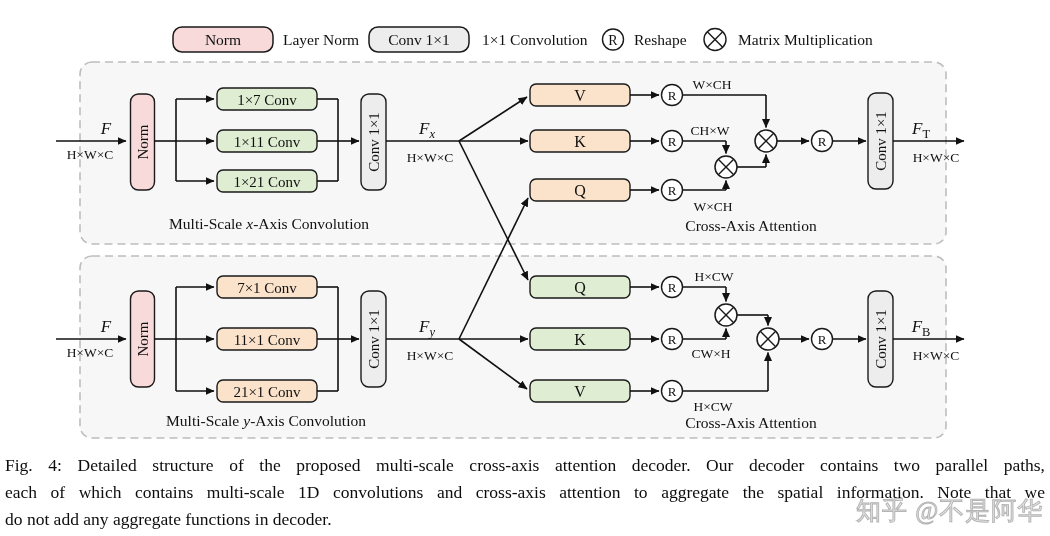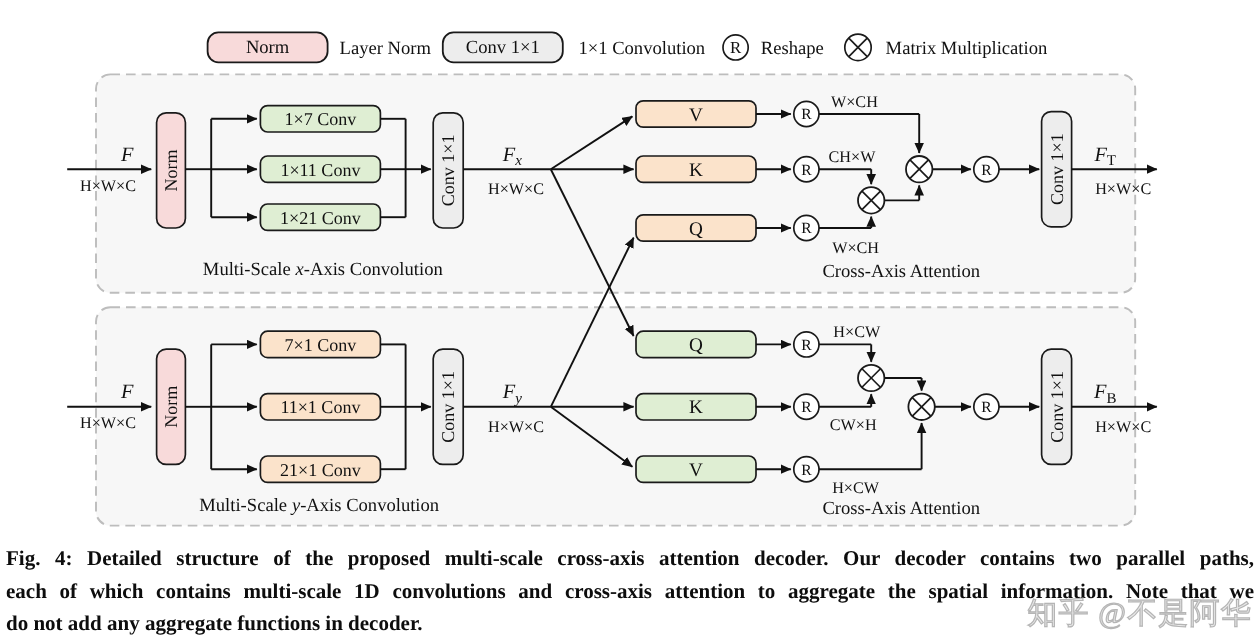--- a/index.html
+++ b/index.html
@@ -9,21 +9,21 @@
   .boxtxt{font-size:15px;}
   .vkq{font-size:16px;}
   .dims{font-size:13.5px;}
   .flabel{font-size:17px;font-style:italic;}
   .fsub{font-size:12.5px;font-style:italic;}
   .fsubr{font-size:12.5px;font-style:normal;}
   .seclabel{font-size:15.5px;}
   .legendtxt{font-size:15.5px;}
   .rletter{font-size:13px;}
   .rletter-legend{font-size:14px;}
-  .caption{position:absolute;left:5px;top:452px;width:1040px;font-size:17.5px;line-height:27px;color:#0d0d0d;font-weight:bold;}
+  .caption{position:absolute;left:5px;top:452px;width:1040px;font-size:17.5px;line-height:27px;color:#0d0d0d;}
   .cap-just{text-align:justify;text-align-last:justify;}
   .watermark{position:absolute;left:856px;top:494px;font-size:25px;letter-spacing:1px;
     color:rgba(190,190,190,0.35);-webkit-text-stroke:1px #b5b5b5;white-space:nowrap;}
 </style>
 </head>
 <body>
 
 <div id="stage">
 <svg width="1050" height="450" viewBox="0 0 1050 450">
   <defs>

